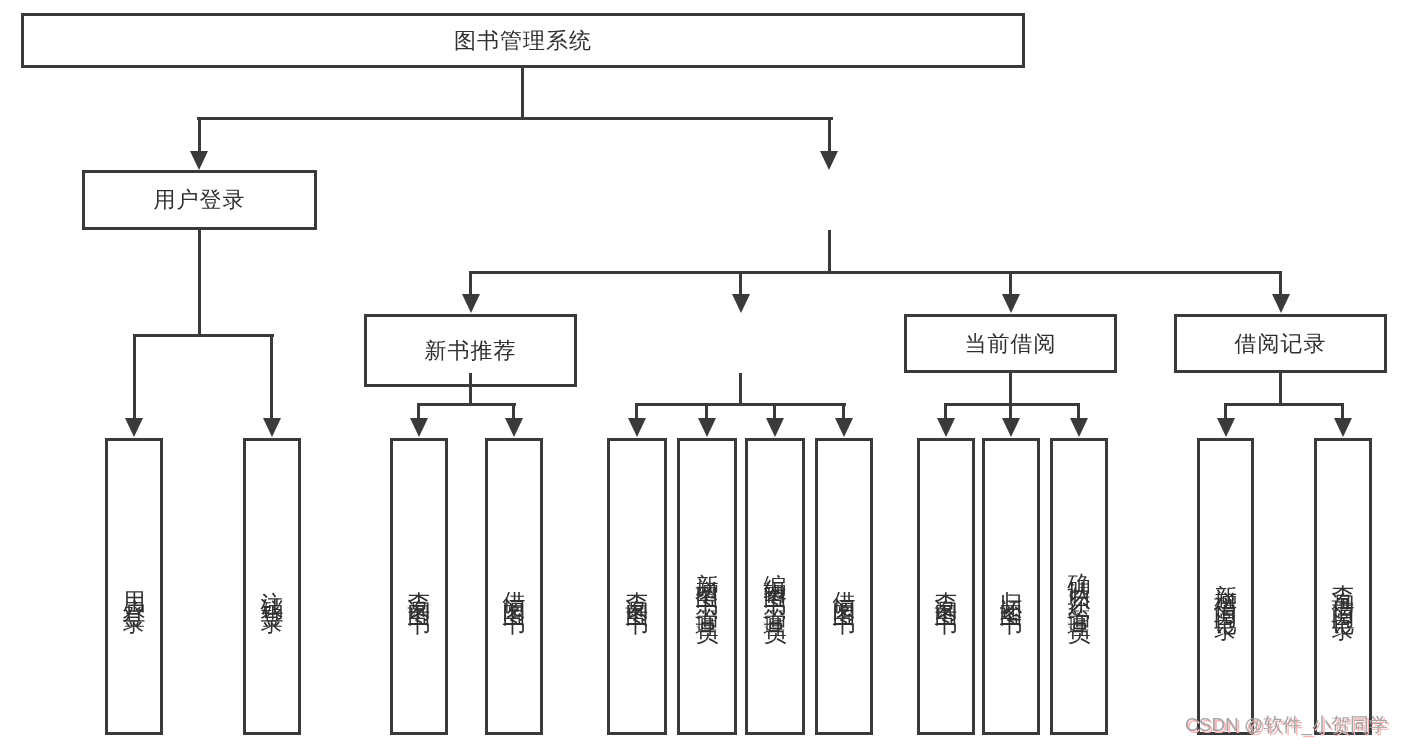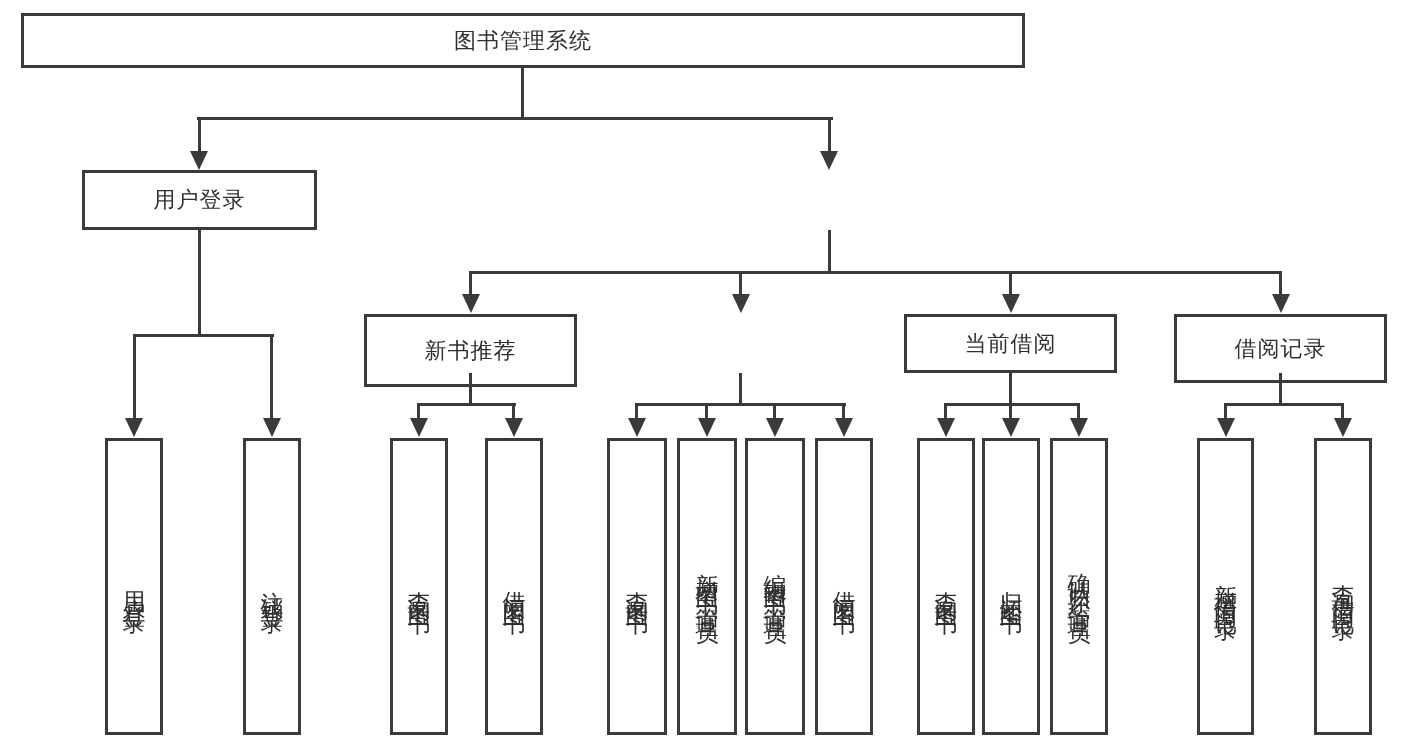--- a/index.html
+++ b/index.html
@@ -91,21 +91,21 @@
   <div class="arrow" style="left:462px; top:294px;"></div>
   <div class="vline" style="left:739px; top:271px; width:3px; height:28px;"></div>
   <div class="arrow" style="left:732px; top:294px;"></div>
   <div class="vline" style="left:1009px; top:271px; width:3px; height:28px;"></div>
   <div class="arrow" style="left:1002px; top:294px;"></div>
   <div class="vline" style="left:1279px; top:271px; width:3px; height:28px;"></div>
   <div class="arrow" style="left:1272px; top:294px;"></div>
 
   <div class="box" style="left:364px; top:314px; width:213px; height:73px;">新书推荐</div>
   <div class="box" style="left:904px; top:314px; width:213px; height:59px;">当前借阅</div>
-  <div class="box" style="left:1174px; top:314px; width:213px; height:69px;">借阅记录</div>
+  <div class="box" style="left:1174px; top:314px; width:213px; height:59px;">借阅记录</div>
 
   <div class="vline" style="left:469px; top:373px; width:3px; height:33px;"></div>
   <div class="hline" style="left:417px; top:403px; width:99px; height:3px;"></div>
   <div class="vline" style="left:417px; top:403px; width:3px; height:19px;"></div>
   <div class="arrow" style="left:410px; top:418px;"></div>
   <div class="vline" style="left:512px; top:403px; width:3px; height:19px;"></div>
   <div class="arrow" style="left:505px; top:418px;"></div>
 
   <div class="vline" style="left:739px; top:373px; width:3px; height:33px;"></div>
   <div class="hline" style="left:635px; top:403px; width:211px; height:3px;"></div>
@@ -171,14 +171,15 @@
     <span class="vtext">确认归还（管理员）</span>
   </div>
 
   <div class="vbox" style="left:1197px; width:57px;">
     <span class="vtext">新增借阅记录</span>
   </div>
   <div class="vbox" style="left:1314px; width:58px;">
     <span class="vtext">查询借阅记录</span>
   </div>
 
+  <div class="watermark">CSDN @软件_小贺同学</div>
 
 </div>
 
 </body></html>

